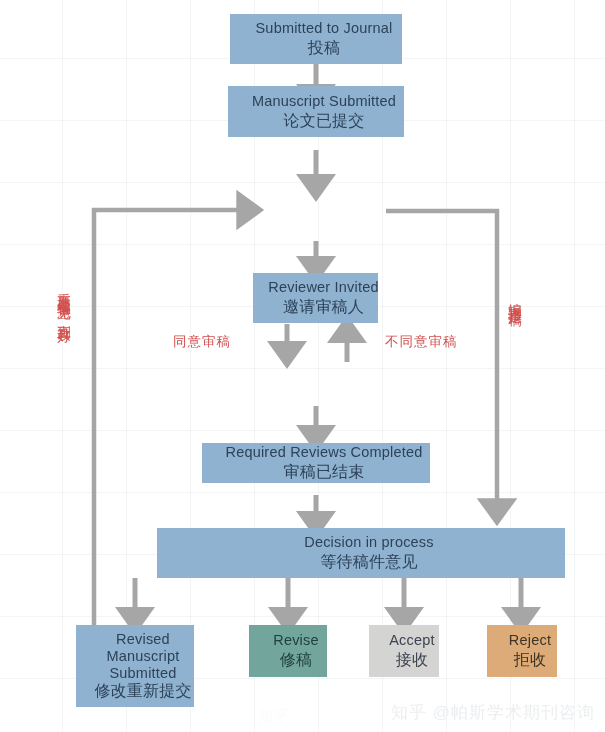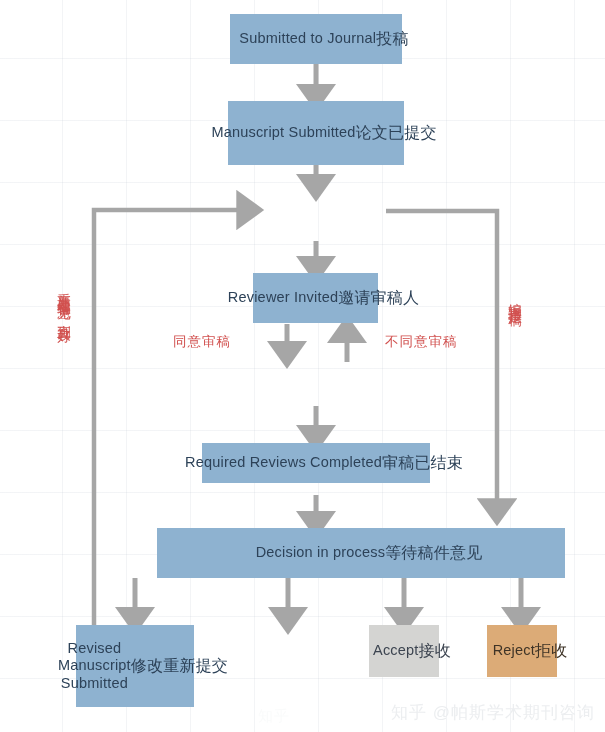--- a/index.html
+++ b/index.html
@@ -21,21 +21,21 @@
       linear-gradient(to bottom, rgba(200,205,215,0.22) 1px, transparent 1px);
     background-size: 64px 62px;
     background-position: -2px -4px;
     overflow: hidden;
   }
   
   .node {
     position: absolute;
     box-sizing: border-box;
     display: flex;
-    flex-direction: row;
+    flex-direction: column;
     align-items: center;
     justify-content: center;
     text-align: center;
     line-height: 1.22;
     letter-spacing: .2px;
     z-index: 4;
     padding-left: 16px;
   }
   .node .en, .node .zh {
     display: block;
@@ -139,21 +139,21 @@
 
       <path d="M 386,211 L 497,211 L 497,510" stroke-width="4.5" marker-end="url(#ah)"></path>
     </g>
   </svg>
 
   <div class="node fill-blue" style="left:230px; top:14px; width:172px; height:50px;">
     <span class="en">Submitted to Journal</span>
     <span class="zh">投稿</span>
   </div>
 
-  <div class="node fill-blue" style="left:228px; top:101px; width:176px; height:64px;">
+  <div class="node fill-blue" style="left:228px; top:86px; width:176px; height:51px;">
     <span class="en">Manuscript Submitted</span>
     <span class="zh">论文已提交</span>
   </div>
 
 
   <div class="node fill-blue" style="left:253px; top:273px; width:125px; height:50px;">
     <span class="en">Reviewer Invited</span>
     <span class="zh">邀请审稿人</span>
   </div>
 
@@ -166,20 +166,24 @@
   <div class="node fill-blue" style="left:113px; top:528px; width:408px; height:50px;margin-left:44px;">
     <span class="en">Decision in process</span>
     <span class="zh">等待稿件意见</span>
   </div>
 
   <div class="node fill-blue wrap" style="left:76px; top:625px; width:118px; height:82px; line-height:1.18;">
     <span class="en">Revised Manuscript Submitted</span>
     <span class="zh">修改重新提交</span>
   </div>
 
+  <div class="node fill-teal" style="left:249px; top:625px; width:78px; height:52px;">
+    <span class="en">Revise</span>
+    <span class="zh">修稿</span>
+  </div>
 
   <div class="node fill-gray" style="left:369px; top:625px; width:70px; height:52px;">
     <span class="en">Accept</span>
     <span class="zh">接收</span>
   </div>
 
   <div class="node fill-tan" style="left:487px; top:625px; width:70px; height:52px;">
     <span class="en">Reject</span>
     <span class="zh">拒收</span>
   </div>

